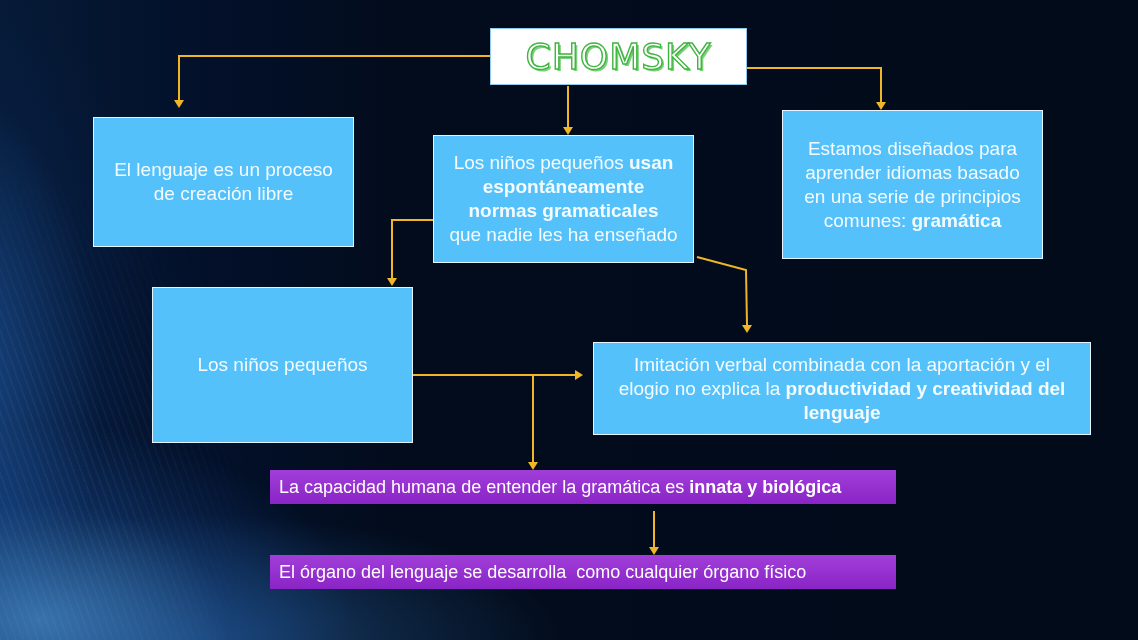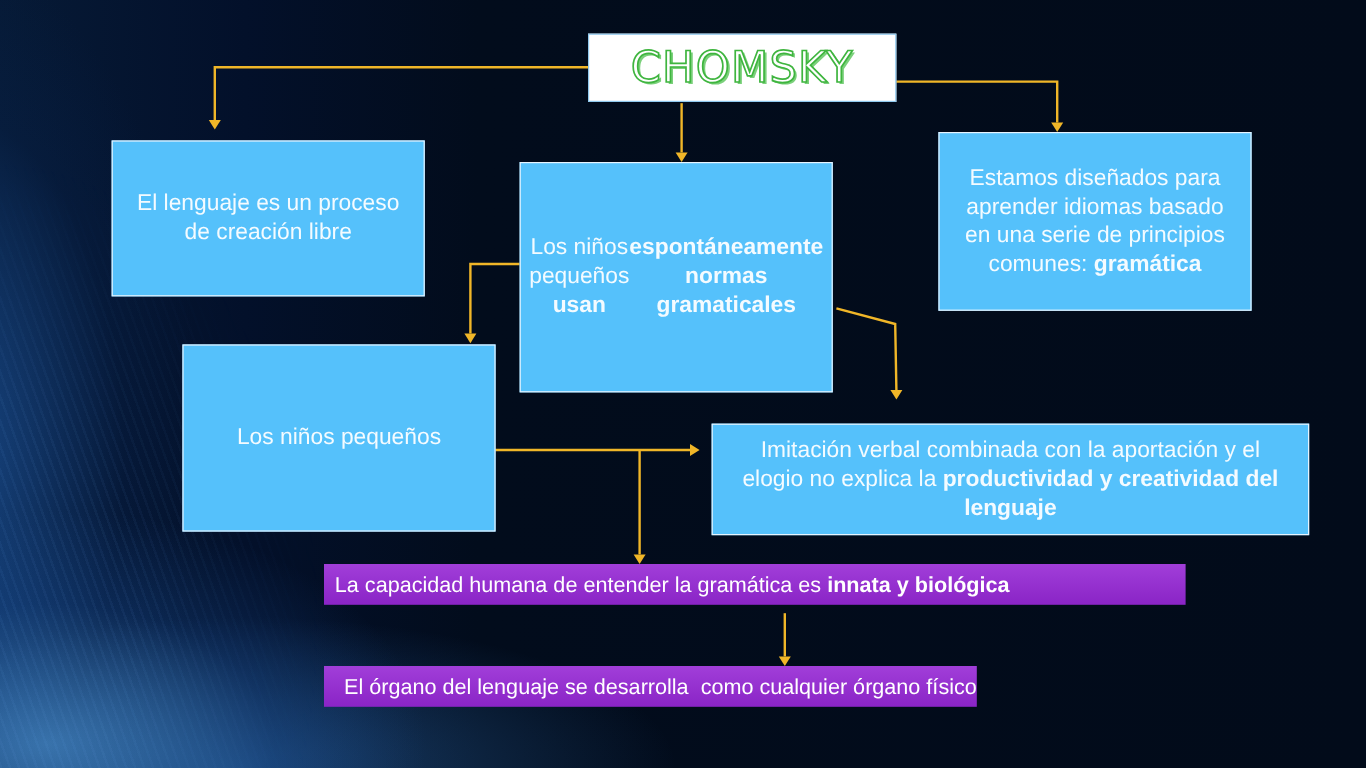--- a/index.html
+++ b/index.html
@@ -98,42 +98,43 @@
 </svg>
 
 <div class="title-box">
   <span class="title-text">CHOMSKY</span>
 </div>
 
 <div class="box" style="left:93px; top:117px; width:261px; height:130px;">
   <span style="max-width:235px;">El lenguaje es un proceso de creación libre</span>
 </div>
 
-<div class="box" style="left:433px; top:135px; width:261px; height:192px; flex-direction:row;">
+<div class="box" style="left:433px; top:135px; width:261px; height:128px; flex-direction:column;">
   <div>
     <span>Los niños pequeños </span><b>usan</b>
   </div>
   <b style="max-width:220px; display:block;">espontáneamente normas gramaticales</b>
+  <span>que nadie les ha enseñado</span>
 </div>
 
 <div class="box" style="left:782px; top:110px; width:261px; height:149px;text-align:center;">
   <div style="max-width:240px;">
     <span>Estamos diseñados para aprender idiomas basado en una serie de principios comunes: </span><b>gramática</b>
   </div>
 </div>
 
 <div class="box" style="left:152px; top:287px; width:261px; height:156px; flex-direction:column;">
   <span>Los niños pequeños</span>
 </div>
 
-<div class="box" style="left:593px; top:353px; width:498px; height:93px;">
+<div class="box" style="left:593px; top:342px; width:498px; height:93px;">
   <div style="max-width:465px;">
     <span>Imitación verbal combinada con la aportación y el elogio no explica la </span><b>productividad y creatividad del lenguaje</b>
   </div>
 </div>
 
-<div class="purple" style="left:270px; top:470px; width:718px; height:34px;">
+<div class="purple" style="left:270px; top:470px; width:626px; height:34px;">
   <span>La capacidad humana de entender la gramática es </span><b>innata y biológica</b>
 </div>
 
-<div class="purple" style="left:270px; top:555px; width:544px; height:34px;text-align:right;">
+<div class="purple" style="left:270px; top:555px; width:626px; height:34px;">
   <span style="white-space:pre;">El órgano del lenguaje se desarrolla  como cualquier órgano físico</span>
 </div>
 
 </body></html>

